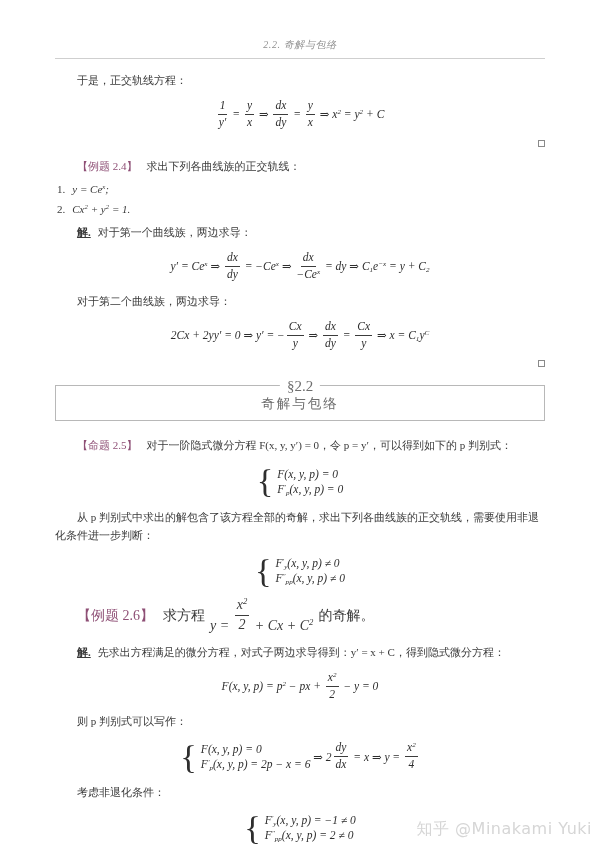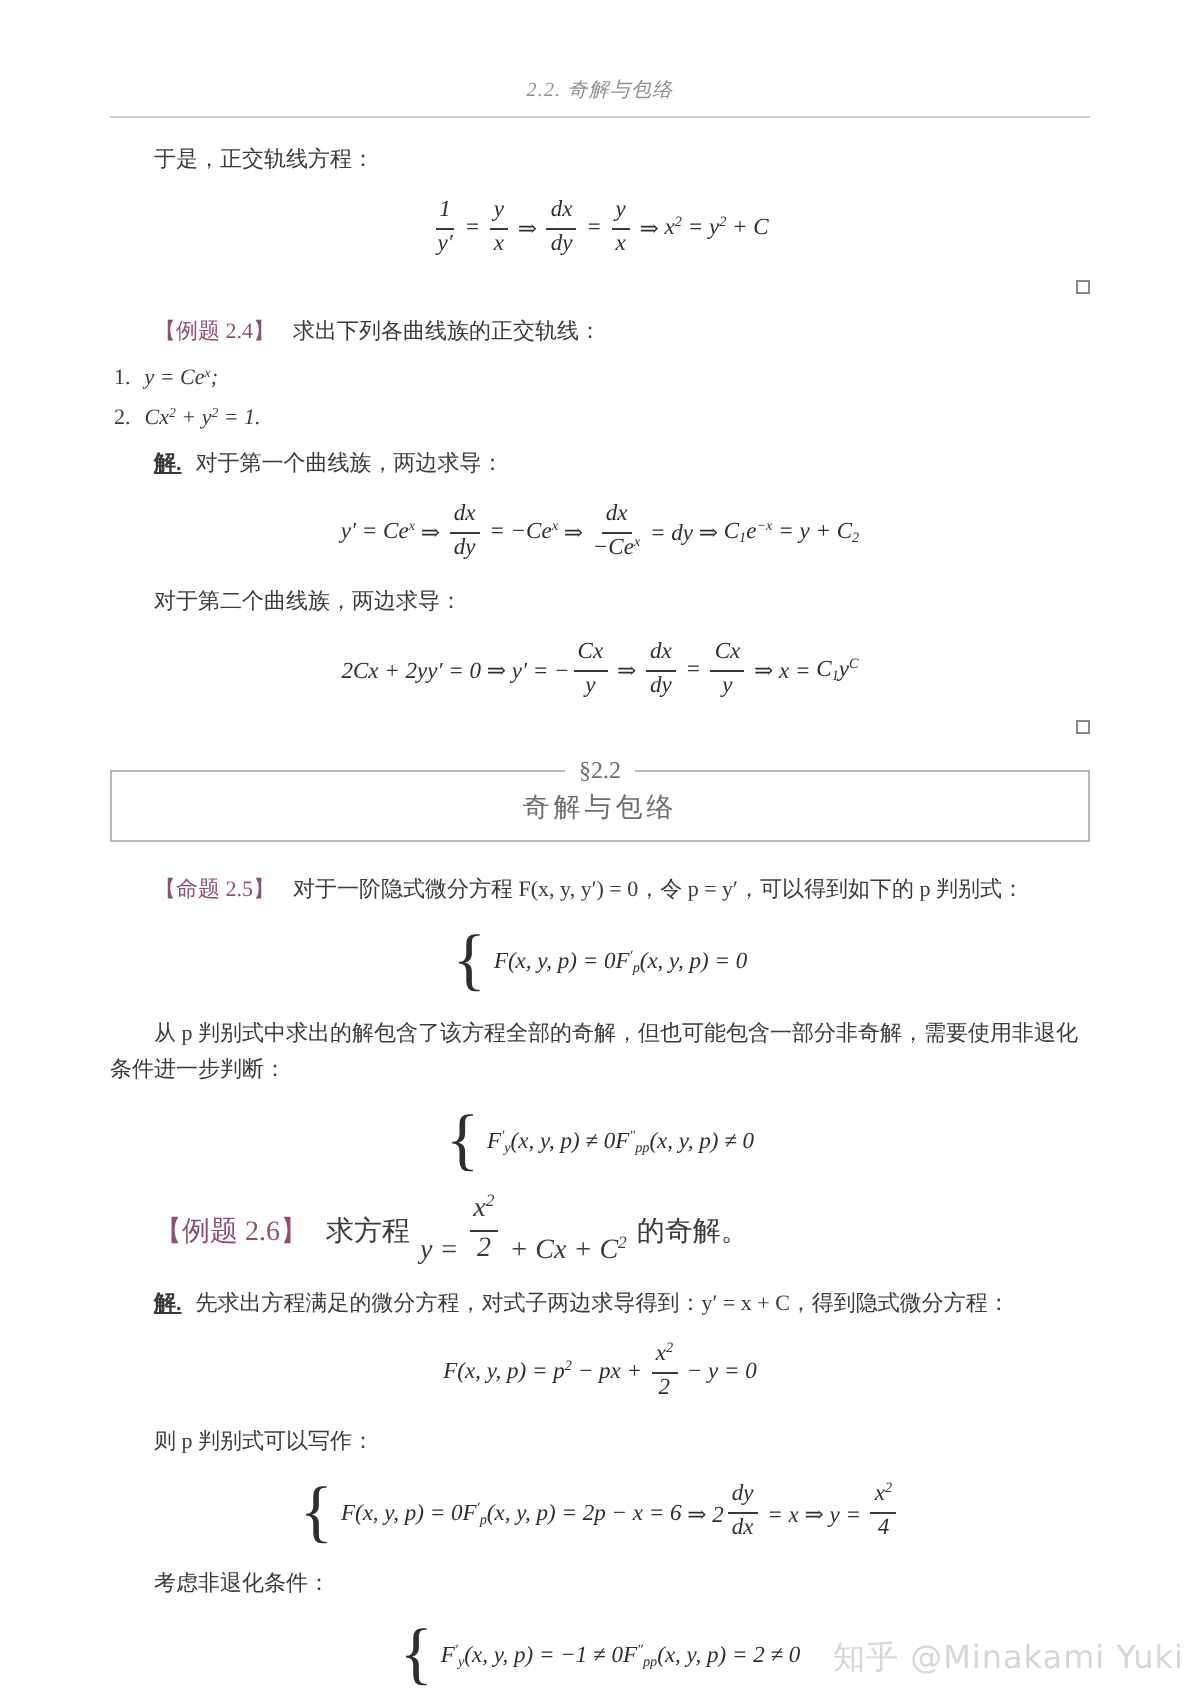--- a/index.html
+++ b/index.html
@@ -34,21 +34,21 @@
   sub { vertical-align: -0.25em; }
 
   .frac { display: inline-flex; flex-direction: column; align-items: center;
           vertical-align: middle; margin: 0 2px; line-height: 1.2; }
   .frac .num { border-bottom: 1px solid #3c3c3c; padding: 0 2px 1px 2px; }
   .frac .den { padding-top: 1px; }
 
   .cases { display: inline-flex; align-items: center; margin: 2px 0; }
   .brace { font-size: 300%; font-weight: 300; line-height: 0.85; margin-right: 4px;
            font-style: normal; color: #2e2e2e; }
-  .rows { display: inline-flex; flex-direction: row; align-items: flex-start; row-gap: 3px; }
+  .rows { display: inline-flex; flex-direction: column; align-items: flex-start; row-gap: 3px; }
   .crow { display: inline-flex; align-items: center; }
 
   .disp { display: flex; justify-content: center; align-items: center;
           font-size: 11.5px; color: #2e2e2e; margin: 10px 0; min-height: 18px; }
   .fm { display: inline-flex; align-items: flex-end; }
 
   .inline-line { display: flex; align-items: center; font-size: 14px;
                  padding-left: 22px; margin: 9px 0; }
   .inline-line .pre  { margin-right: 5px; }
   .inline-line .post { margin-left: 5px; }
@@ -58,21 +58,21 @@
 
   .item { display: flex; align-items: center; font-size: 11px; margin: 8px 0 8px 2px; }
   .item .marker { margin-right: 7px; }
 
   .qed-row { display: flex; justify-content: flex-end; margin: 4px 0 10px 0; }
   .qed { width: 7px; height: 7px; border: 1px solid #8a8a8a; background: #fff; }
 
   .section-box { position: relative; border: 1px solid var(--boxborder);
                  margin: 18px 0 15px 0; height: 36px; text-align: center; }
   .section-no { position: absolute; top: -8px; left: 50%; transform: translateX(-50%);
-                background: #fff; padding: 0 7px; font-size: 12px; color: #6e6e6e; text-align: right; }
+                background: #fff; padding: 0 7px; font-size: 15px; color: #6e6e6e; text-align: right; }
   .section-title { line-height: 36px; font-size: 13.5px; color: #6e6e6e; letter-spacing: 2px; }
 
   .watermark {
     position: absolute; right: 8px; bottom: 8px;
     font-family: "DejaVu Sans", "Liberation Sans", sans-serif;
     font-size: 16px; font-weight: 500; letter-spacing: 0.5px;
     color: var(--watermark);
   }
 </style>
 </head>
@@ -203,21 +203,21 @@
               <span class="mt">F(x, y, p) = 0</span>
             </span>
             <span class="crow">
               <span><span class="mt">F</span><sup>′</sup><sub>p</sub></span>
               <span class="mt">(x, y, p) = 0</span>
             </span>
           </span>
         </span>
       </div>
 
-    <p class="body-line indent">从 p 判别式中求出的解包含了该方程全部的奇解，但也可能包含一部分非奇解，需要使用非退化条件进一步判断：</p>
+    <p class="body-line indent">从 p 判别式中求出的解包含了该方程全部的奇解，求出下列各曲线族的正交轨线，需要使用非退化条件进一步判断：</p>
 
     <div class="disp">
         <span class="cases">
           <span class="brace">{</span>
           <span class="rows">
             <span class="crow">
               <span><span class="mt">F</span><sup>′</sup><sub>y</sub></span>
               <span class="mt">(x, y, p) ≠ 0</span>
             </span>
             <span class="crow">

